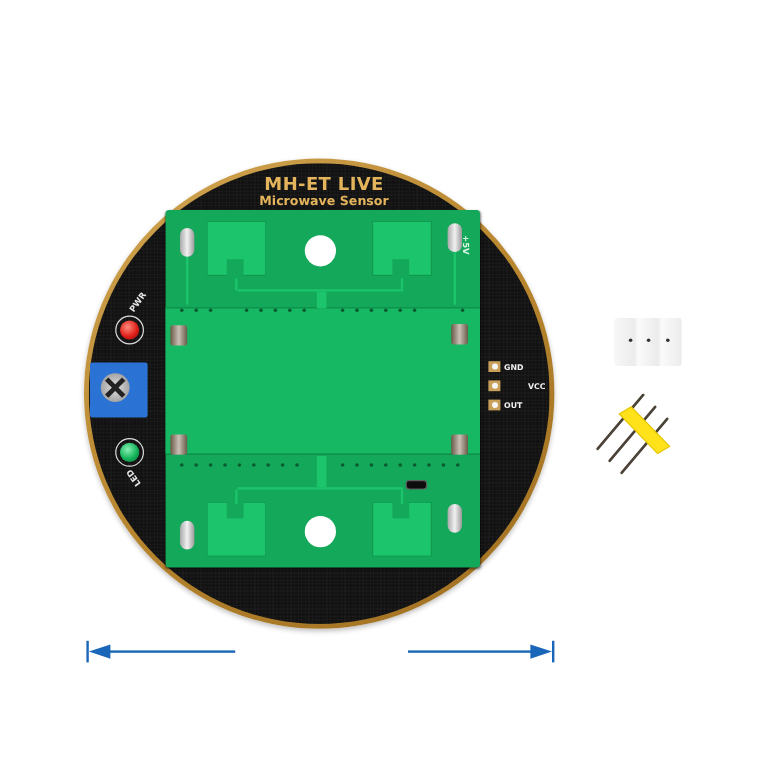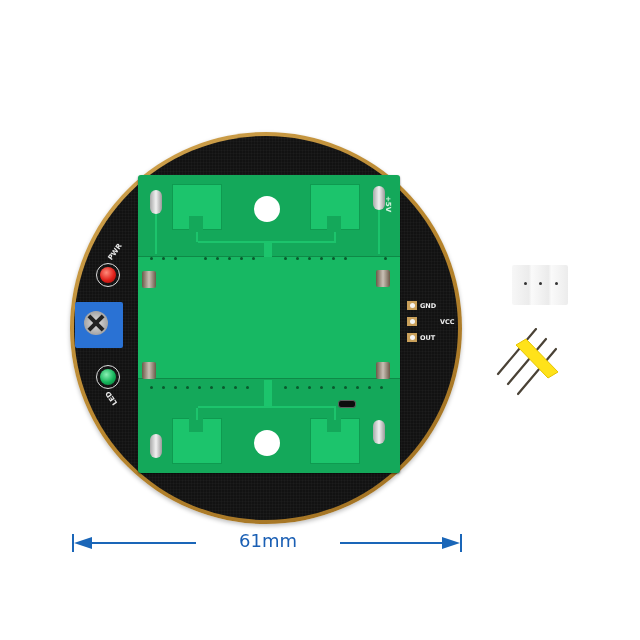--- a/index.html
+++ b/index.html
@@ -91,20 +91,22 @@
   .dim-label { position: absolute; left: 208px; top: 530px; width: 120px; text-align: center; color: #1a5fb4; font-size: 18px; }
 </style>
 </head>
 <body>
 
 <div class="stage">
 
   <div class="board-ring"></div>
   <div class="board-black"></div>
 
+  <div class="title1">MH-ET LIVE</div>
+  <div class="title2">Microwave Sensor</div>
 
   <div class="pcb"></div>
   <div class="pcb-mid"></div>
   <div class="pcb-band-top"></div>
   <div class="pcb-band-bot"></div>
 
   <div class="ant top" style="left:172px; top:184px;"></div>
   <div class="ant top" style="left:310px; top:184px;"></div>
   <div class="hole" style="left:254px; top:196px;"></div>
   <div class="trace" style="left:196px; top:232px; width:2px; height:10px;"></div>
@@ -203,19 +205,18 @@
       <line x1="24" y1="66" x2="62" y2="21"></line>
     </g>
     <polygon points="22,17 32,11 64,44 54,50" fill="#ffe21a" stroke="#e6c400" stroke-width="1"></polygon>
   </svg>
 
   <div class="dim-tick" style="left:72px;"></div>
   <svg style="position:absolute; left:74px; top:536px;" width="20" height="14">
       <polygon points="0,7 18,1 18,13" fill="#1a66b8"></polygon>
     </svg>
   <div class="dim-line" style="left:80px; width:116px;"></div>
-  <div class="dim-label">61mm</div>
   <div class="dim-line" style="left:340px; width:112px;"></div>
   <svg style="position:absolute; left:440px; top:536px;" width="20" height="14">
       <polygon points="20,7 2,1 2,13" fill="#1a66b8"></polygon>
     </svg>
   <div class="dim-tick" style="left:460px;"></div>
 </div>
 
 </body></html>

